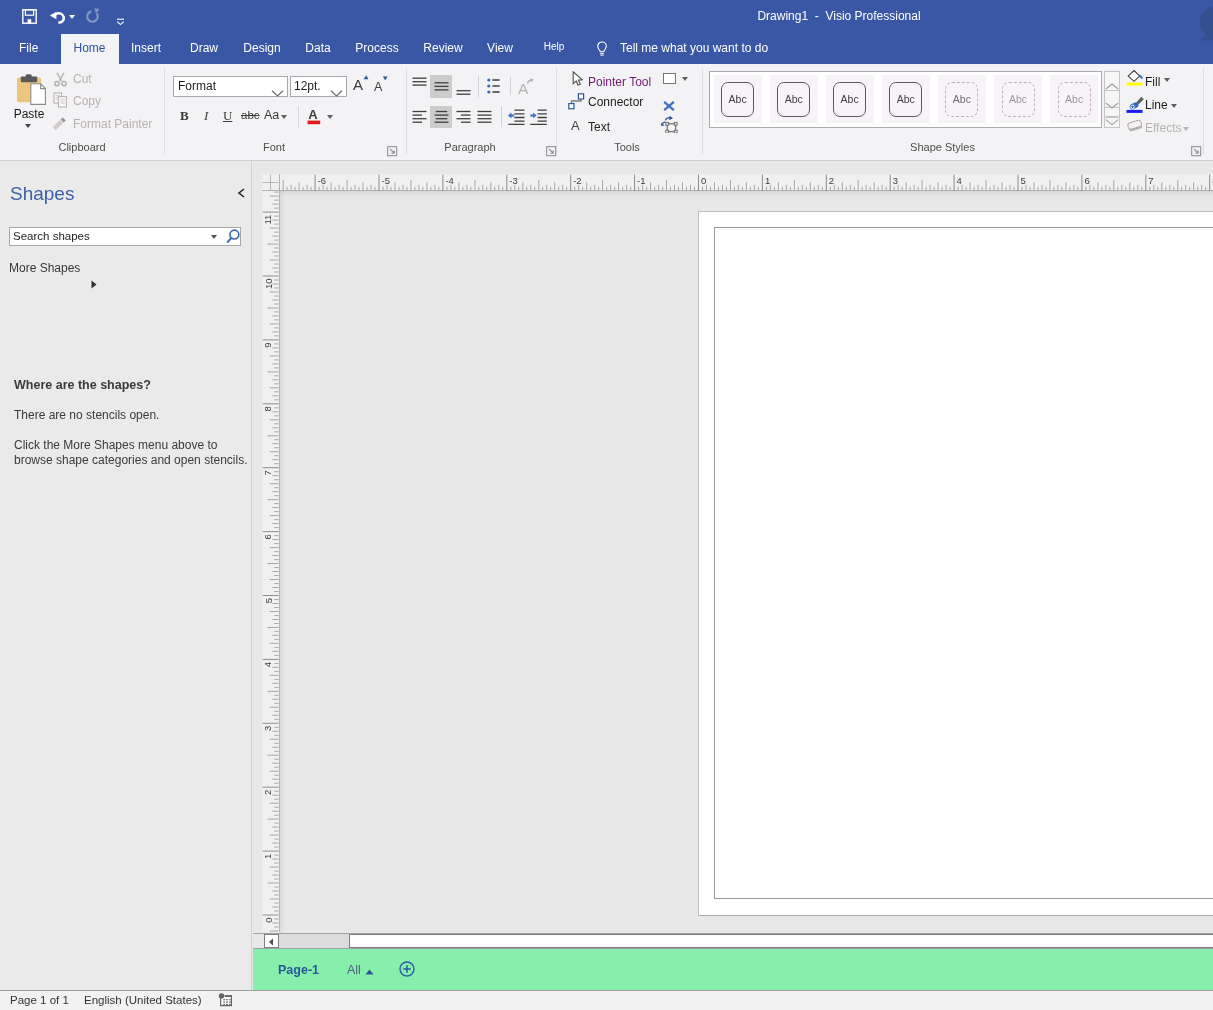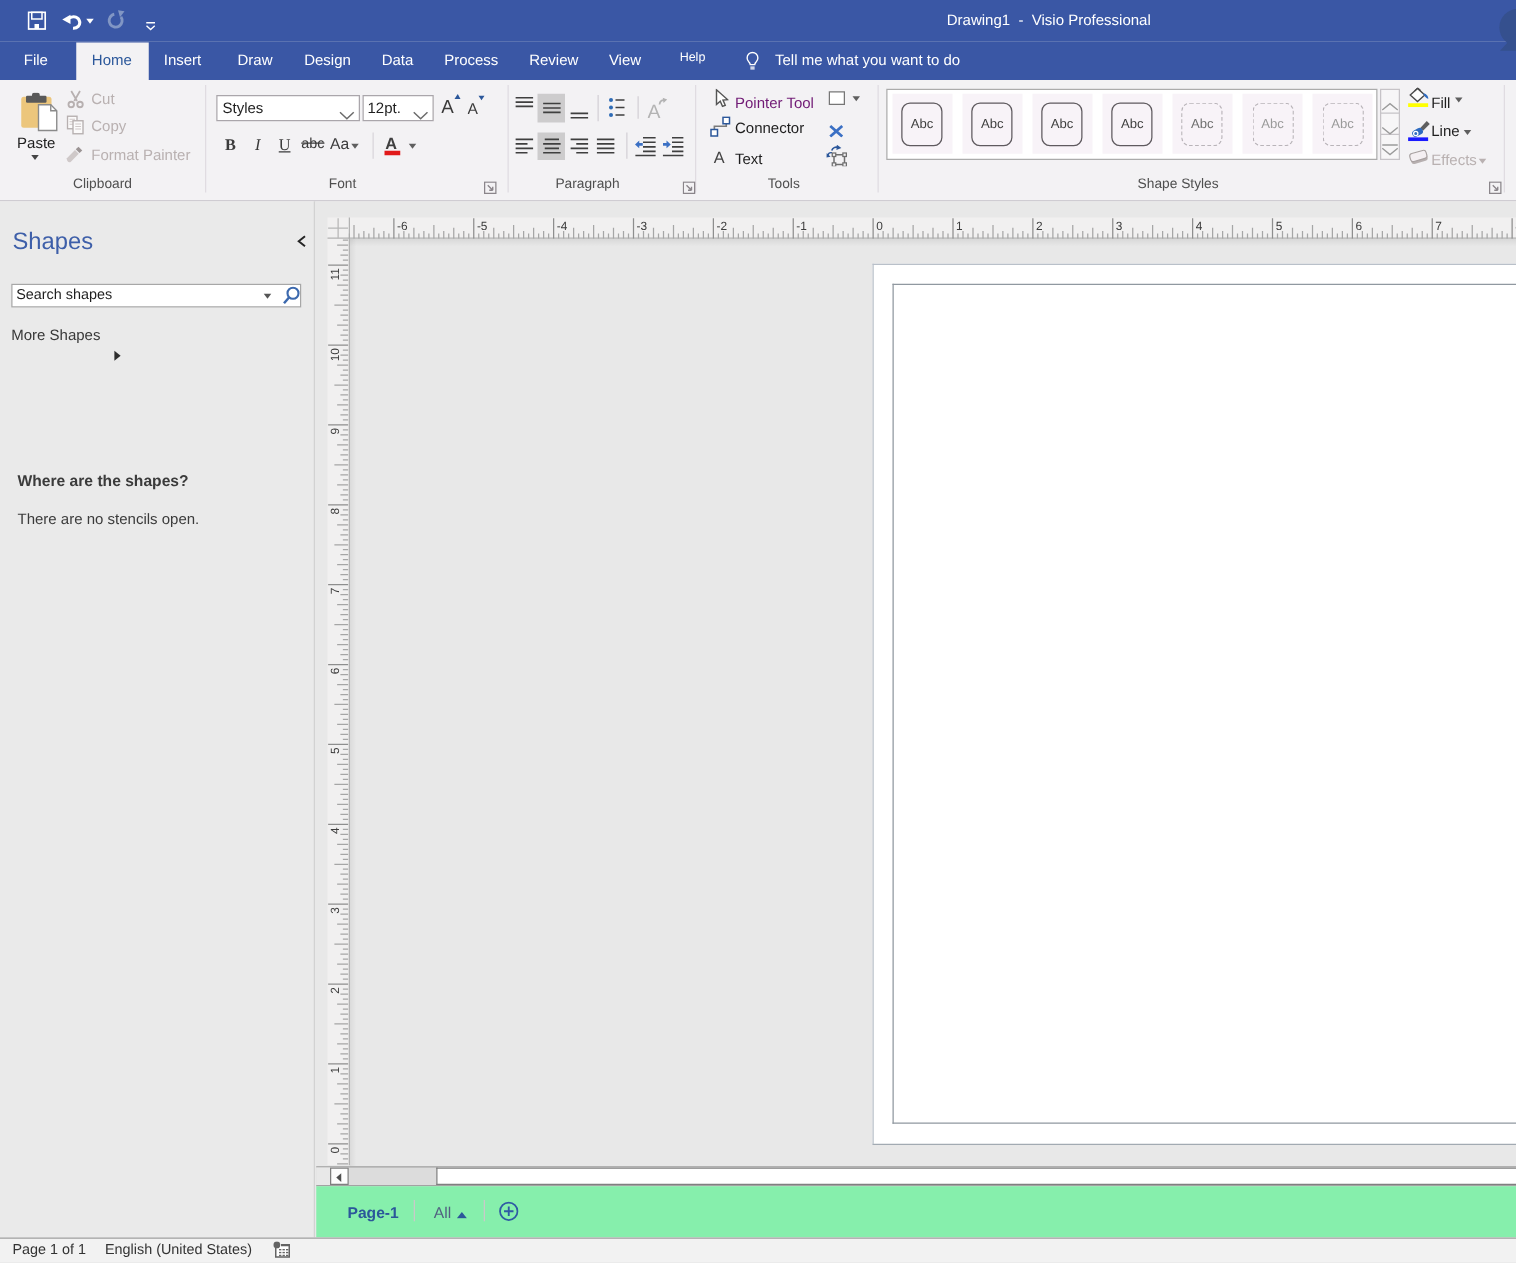--- a/index.html
+++ b/index.html
@@ -81,21 +81,21 @@
         <path d="M7.2 7.2 h4.6 M7.2 9.2 h4.6 M7.2 11.2 h4.6" stroke="#cfc8c8" stroke-width="0.9"></path>
       </svg></div>
 <div class="abs" style="left:73px;top:30px;color:#b9b1b1;font-size:12px">Copy</div>
 <div class="abs" style="left:52px;top:53px"><svg width="16" height="14" viewBox="0 0 16 14">
         <path d="M1.5 9.5 L8 3 l3 3 -6.5 6.5 c-1.5 1-3.5-1-3-3 z" fill="#cfc9c9"></path>
         <path d="M8.6 2.4 l2.2-2 3 3 -2.2 2 z" fill="#9b9494"></path>
       </svg></div>
 <div class="abs" style="left:73px;top:53px;color:#b9b1b1;font-size:12px">Format Painter</div>
 <div class="abs ctr" style="left:82px;top:77px;color:#4f4f4f;font-size:11px">Clipboard</div>
 <div class="abs" style="left:173px;top:12px;width:115px;height:21px;background:#fff;border:1px solid #aaa6ab"></div>
-<div class="abs" style="left:178px;top:15px;color:#1e1e1e;font-size:12px">Styles</div>
+<div class="abs" style="left:178px;top:15px;color:#1e1e1e;font-size:12px">Format</div>
 <div class="abs" style="left:271px;top:19px"><svg width="13" height="7" viewBox="0 0 13 7">
         <path d="M1 0.8 L6.5 6 L12 0.8" fill="none" stroke="#6b6b6b" stroke-width="1.2"></path>
       </svg></div>
 <div class="abs" style="left:290px;top:12px;width:57px;height:21px;background:#fff;border:1px solid #aaa6ab"></div>
 <div class="abs" style="left:294px;top:15px;color:#1e1e1e;font-size:12px">12pt.</div>
 <div class="abs" style="left:330px;top:19px"><svg width="13" height="7" viewBox="0 0 13 7">
         <path d="M1 0.8 L6.5 6 L12 0.8" fill="none" stroke="#6b6b6b" stroke-width="1.2"></path>
       </svg></div>
 <div class="abs" style="left:353px;top:10px"><svg width="17" height="19" viewBox="0 0 17 19">
         <text x="0" y="16" font-size="15" fill="#3b3b3b" font-family="Liberation Sans, sans-serif">A</text>
@@ -298,20 +298,21 @@
 <div class="abs" style="left:226px;top:68px"><svg width="14" height="15" viewBox="0 0 14 15">
         <circle cx="8.4" cy="5.6" r="4.4" fill="none" stroke="#3c69ae" stroke-width="1.7"></circle>
         <path d="M5.2 9 L1.2 13.6" stroke="#3c69ae" stroke-width="2"></path>
       </svg></div>
 <div class="abs" style="left:9px;top:100px;color:#383838;font-size:12px">More Shapes</div>
 <svg class="abs" style="left:91px;top:119px" width="6" height="9" viewBox="0 0 6 9">
       <path d="M0.5 0.5 L5.5 4.5 L0.5 8.5 z" fill="#2e2e2e"></path>
     </svg>
 <div class="abs" style="left:14px;top:217px;color:#3b3b3b;font-size:12.5px;font-weight:bold">Where are the shapes?</div>
 <div class="abs" style="left:14px;top:247px;color:#3b3b3b;font-size:12px">There are no stencils open.</div>
+<div class="abs" style="left:14px;top:277px;color:#3b3b3b;font-size:12px;line-height:15px">Click the More Shapes menu above to<br>browse shape categories and open stencils.</div>
 </div>
 <div class="abs" style="left:253px;top:161px;width:960px;height:829px;background:#e8e8e8;overflow:hidden">
 <div class="abs" style="left:445px;top:50px;width:520px;height:705px;background:#fff;border:1px solid #b9c0c9;border-right:none;border-bottom-color:#a2aab2"></div>
 <div class="abs" style="left:461px;top:66px;width:510px;height:672px;border:1px solid #9098a0;border-right:none"></div>
 <div class="abs" style="left:25.5px;top:29.5px;width:935px;height:6px;background:linear-gradient(180deg,rgba(0,0,0,0.07),rgba(0,0,0,0))"></div>
 <div class="abs" style="left:25.5px;top:29.5px;width:6px;height:742px;background:linear-gradient(90deg,rgba(0,0,0,0.07),rgba(0,0,0,0))"></div>
 <div class="abs" style="left:9px;top:12.5px;width:951px;height:17px;background:#f1f0f0"></div>
 <div class="abs" style="left:9px;top:29.5px;width:16.5px;height:741.5px;background:#f1f0f0"></div>
 <div class="abs" style="left:9px;top:29px;width:951px;height:1px;background:#b2b2b2"></div>
 <div class="abs" style="left:25.5px;top:12.5px;width:1px;height:758px;background:#b2b2b2"></div>

